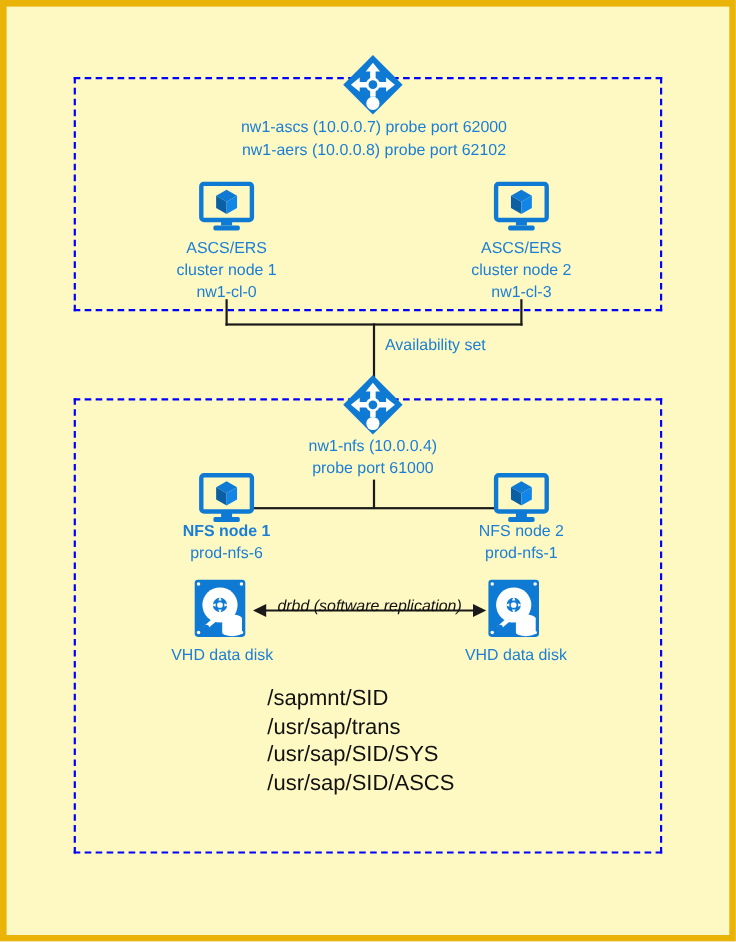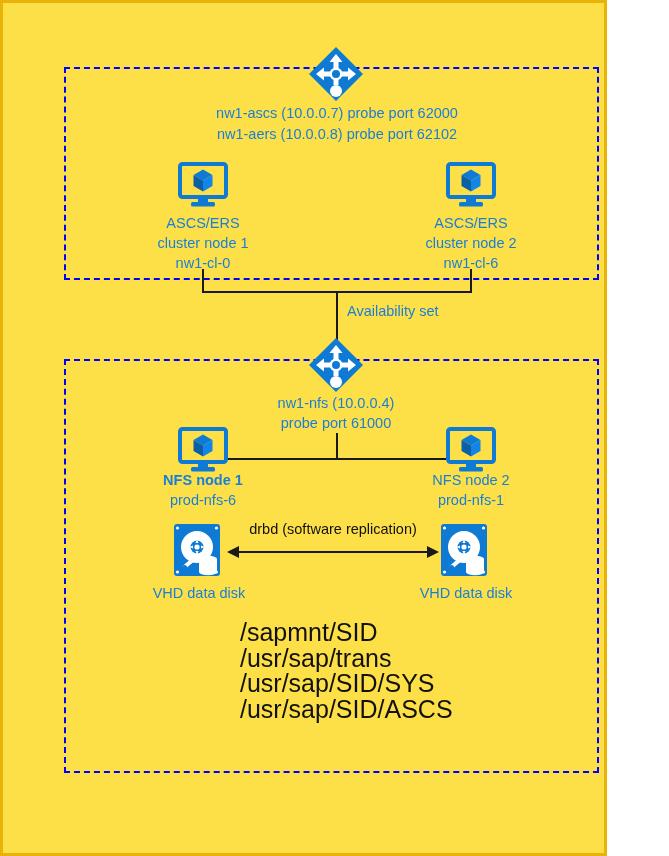--- a/index.html
+++ b/index.html
@@ -5,24 +5,24 @@
   html, body {
     margin: 0;
     padding: 0;
     background: #ffffff;
   }
   body {
     font-family: "Liberation Sans", sans-serif;
   }
   .canvas {
     position: relative;
-    width: 607px;
+    width: 669px;
     height: 856px;
-    background: #fde047;
-    border: 3px solid #eab308;
+    background: #fef9c3;
+    border: 6px solid #eab308;
     box-sizing: border-box;
     overflow: hidden;
   }
   
   .dashed-box {
     position: absolute;
     border: 2px dashed #0000ff;
     box-sizing: border-box;
   }
   #avset-top { left: 61px; top: 64px; width: 535px; height: 213px; }
@@ -59,21 +59,21 @@
     position: absolute;
     background: #1a1a1a;
     width: 2px;
   }
 
   .icon { position: absolute; }
 
   .paths {
     position: absolute;
     color: #111111;
-    font-size: 25px;
+    font-size: 20px;
     line-height: 25.5px;
     font-family: "Liberation Sans", sans-serif;
     white-space: nowrap;
   }
   .paths div { }
 </style>
 </head>
 <body>
 
 <div class="canvas">
@@ -123,21 +123,21 @@
       <rect x="14" y="40" width="24" height="4.5" rx="1.5" fill="#0f7ad4"></rect>
       <g transform="translate(26,18.5)">
         <path d="M0 -11 L9.5 -5.5 L0 0 L-9.5 -5.5 Z" fill="#0f7ad4"></path>
         <path d="M-9.5 -5.5 L0 0 L0 11 L-9.5 5.5 Z" fill="#0b5fa5"></path>
         <path d="M9.5 -5.5 L0 0 L0 11 L9.5 5.5 Z" fill="#1186e8"></path>
       </g>
     </svg>
   </div>
   <div class="lbl lbl-center" style="left:468px; top:211px;">ASCS/ERS</div>
   <div class="lbl lbl-center" style="left:468px; top:231px;">cluster node 2</div>
-  <div class="lbl lbl-center" style="left:468px; top:251px;">nw1-cl-6</div>
+  <div class="lbl lbl-center" style="left:468px; top:251px;">nw1-cl-3</div>
 
   <div class="line-v" style="left:199px; top:266px; height:24px;"></div>
   <div class="line-v" style="left:467px; top:266px; height:24px;"></div>
   <div class="line-h" style="left:199px; top:288px; width:270px;"></div>
   <div class="line-v" style="left:333px; top:288px; height:52px;"></div>
 
   <div class="lbl" style="left:344px; top:299px;">Availability set</div>
 
   <div class="dashed-box" id="avset-bottom"></div>
 
@@ -244,21 +244,21 @@
   </div>
   <div class="lbl lbl-center" style="left:463px; top:581px;">VHD data disk</div>
 
   <div class="icon" style="left:224px; top:538px;">
     <svg width="212" height="22" viewBox="0 0 212 22" xmlns="http://www.w3.org/2000/svg">
       <line x1="10" y1="11" x2="202" y2="11" stroke="#1a1a1a" stroke-width="1.8"></line>
       <path d="M0 11 L12 5 L12 17 Z" fill="#1a1a1a"></path>
       <path d="M212 11 L200 5 L200 17 Z" fill="#1a1a1a"></path>
     </svg>
   </div>
-  <div class="blk" style="left:330px; top:517px; transform:translateX(-50%);">drbd (software replication)</div>
+  <div class="blk" style="left:330px; top:536px; transform:translateX(-50%);font-style:italic;">drbd (software replication)</div>
 
   <div class="paths" style="left:237px; top:617px;">
     <div>/sapmnt/SID</div>
     <div>/usr/sap/trans</div>
     <div>/usr/sap/SID/SYS</div>
     <div>/usr/sap/SID/ASCS</div>
   </div>
 
 </div>
 

